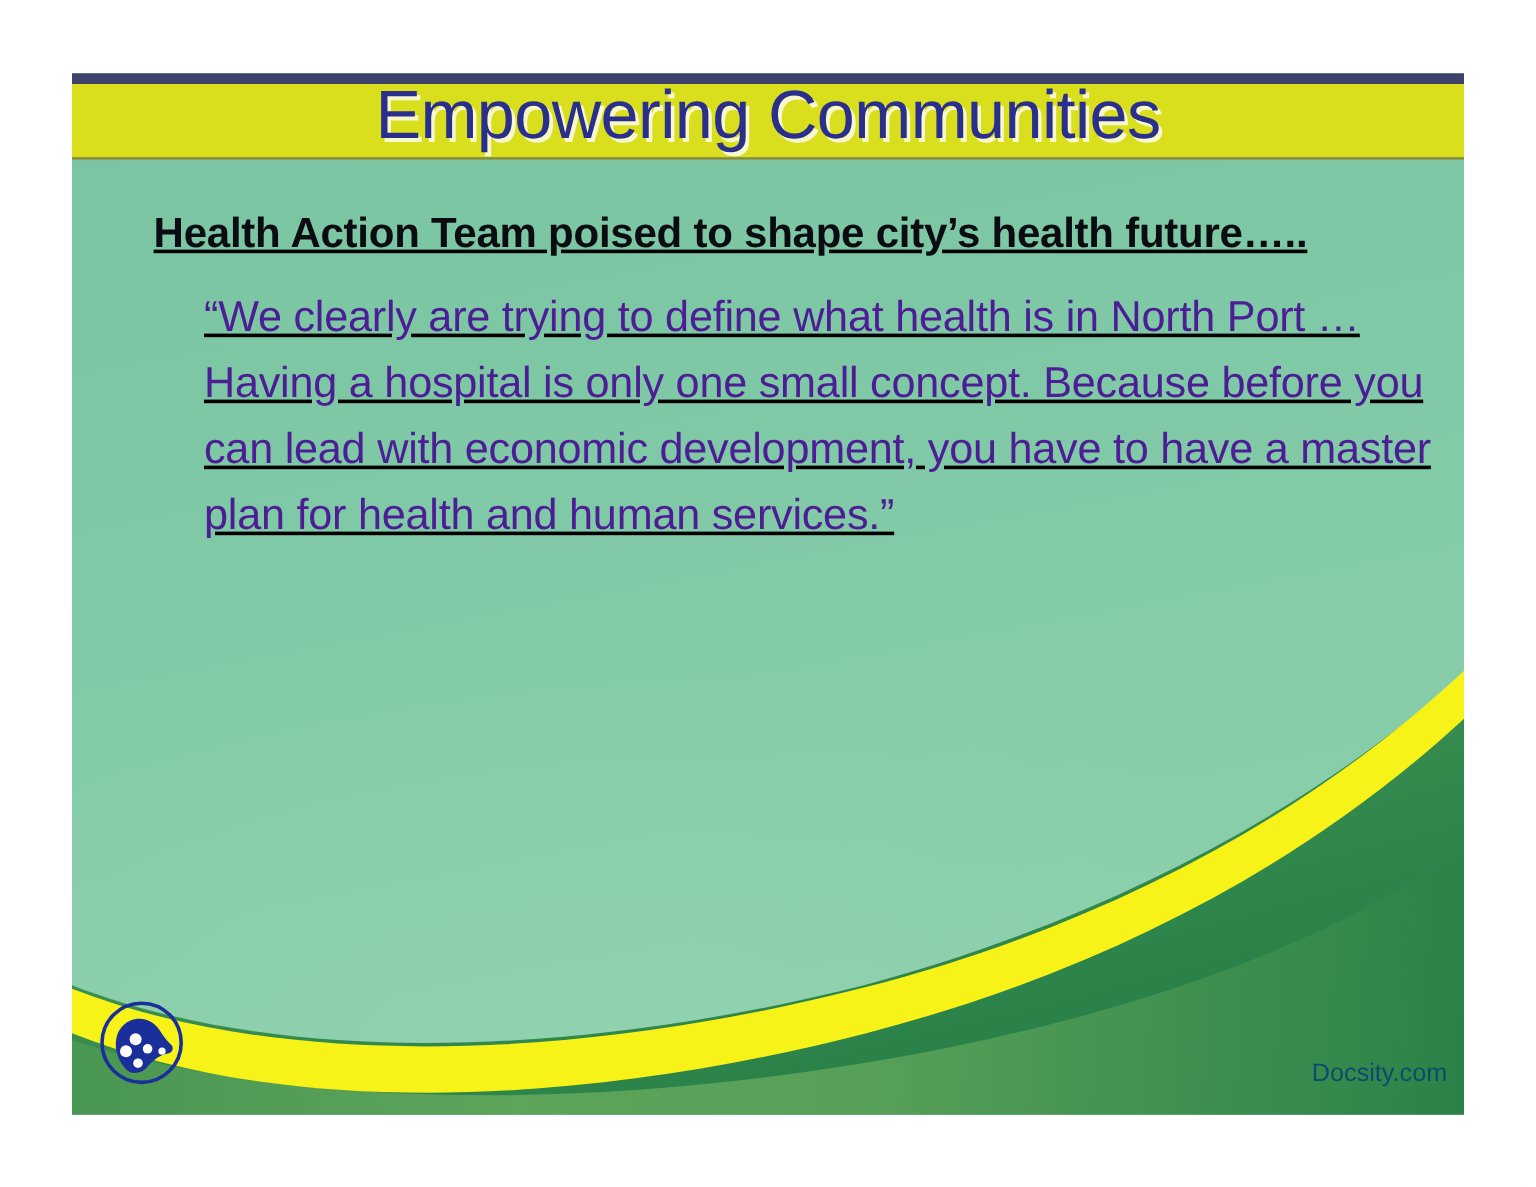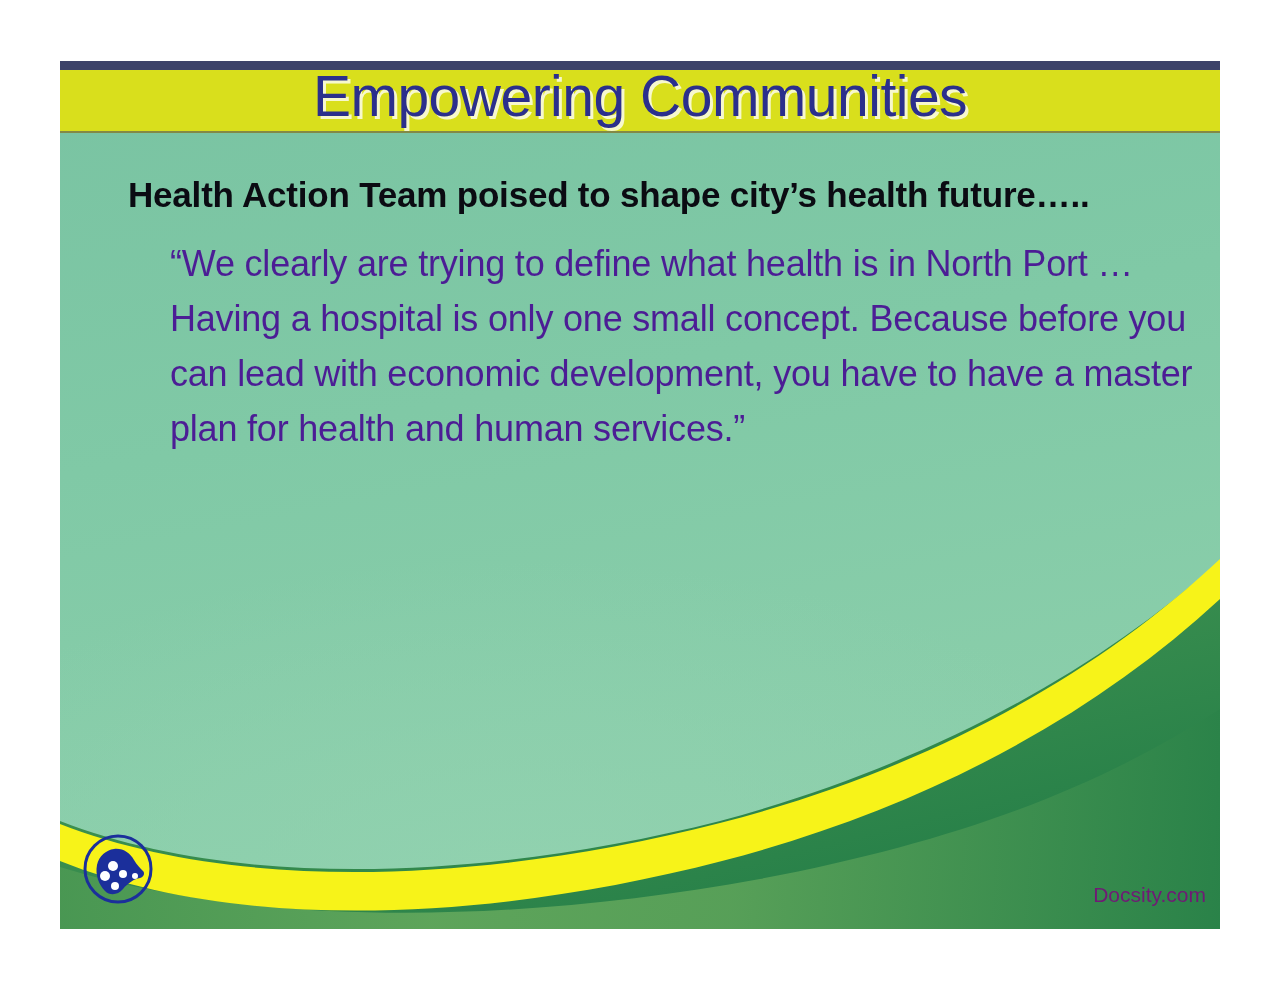--- a/index.html
+++ b/index.html
@@ -91,20 +91,21 @@
     z-index: 7;
   }
 
   
   #body-content {
     position: absolute;
     left: 0;
     top: 100px;
     width: 1160px;
     z-index: 5;
+    text-decoration: underline;
   }
 
   #headline {
     margin: 0;
     padding: 0 40px 0 68px;
     font-family: "Liberation Sans", sans-serif;
     font-size: 35px;
     font-weight: bold;
     line-height: 67px;
     color: #0b0b12;
@@ -133,21 +134,21 @@
   }
 
   
   #watermark {
     position: absolute;
     right: 14px;
     bottom: 22px;
     font-family: "Liberation Sans", sans-serif;
     font-size: 21px;
     font-weight: 400;
-    color: #701a75;
+    color: #0c4a6e;
     letter-spacing: 0px;
     white-space: nowrap;
     z-index: 6;
   }
 </style>
 </head>
 <body>
 
 <div id="page">
 

